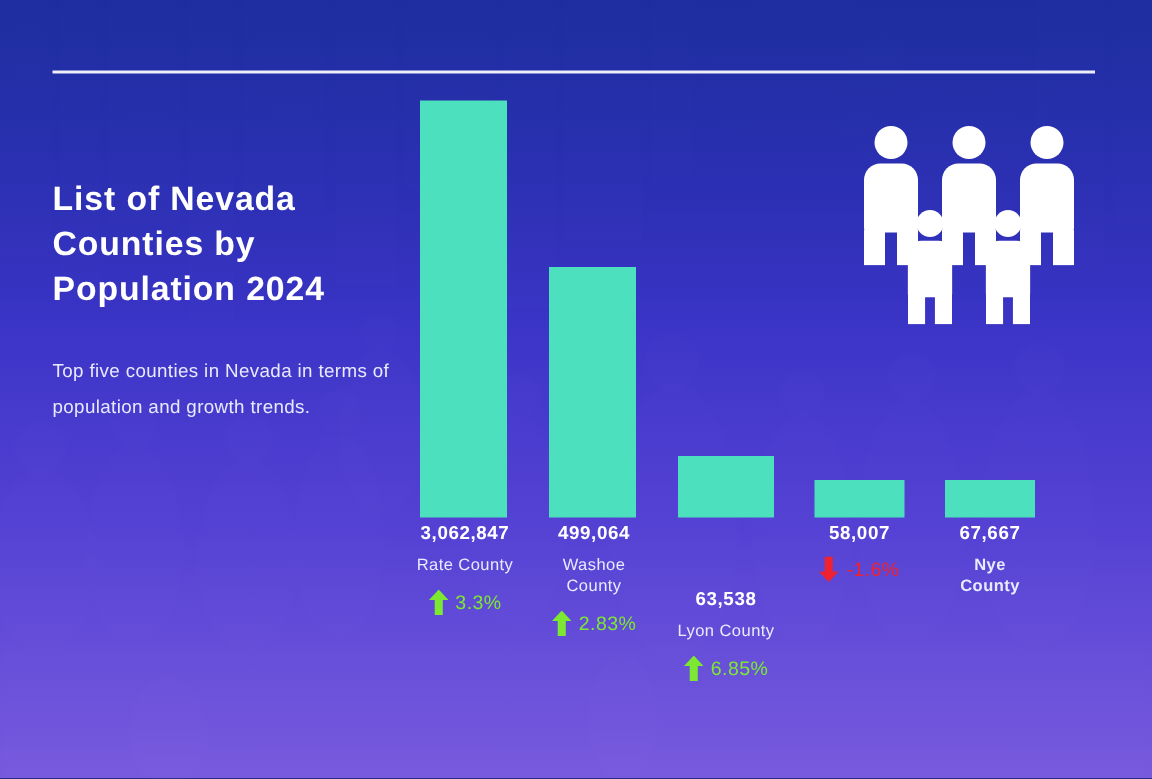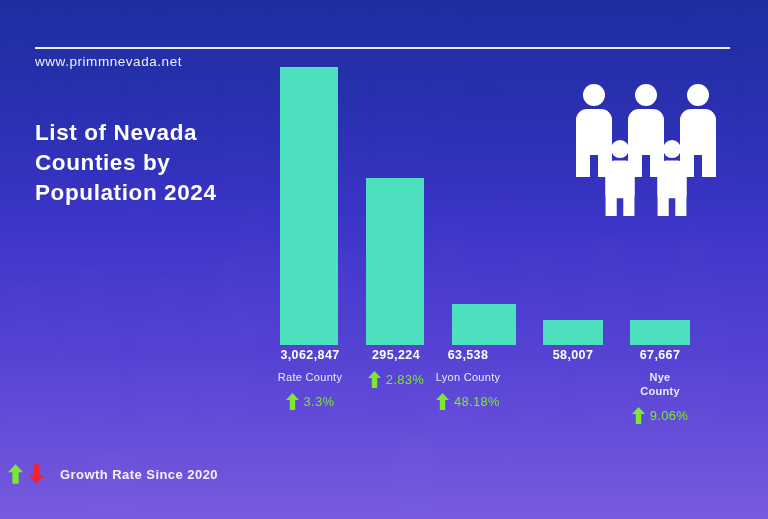--- a/index.html
+++ b/index.html
@@ -143,23 +143,23 @@
     <div class="head" style="left:296px;top:214px;width:26px;height:26px;"></div>
     <div class="blob" style="left:282px;top:238px;width:56px;height:108px;"></div>
     <div class="blob" style="left:392px;top:436px;width:46px;height:82px;"></div>
     <div class="blob" style="left:86px;top:452px;width:52px;height:70px;"></div>
   </div>
 
   <div class="overlay"></div>
   <div class="tint"></div>
 
   <div class="rule"></div>
-  <div class="url">www.primmnevada.net</div>
 
   <div class="title">List of Nevada Counties by Population 2024</div>
+  <div class="subtitle">Top five counties in Nevada in terms of population and growth trends.</div>
 
   <div class="people">
     <div class="person" style="left:0px;top:0px;width:44px;">
       <div class="ph"></div>
         <div class="pb"></div>
         <div class="pl"></div>
     </div>
     <div class="person" style="left:52px;top:0px;width:44px;">
       <div class="ph"></div>
         <div class="pb"></div>
@@ -209,70 +209,58 @@
         <span class="arrow">
             <svg viewBox="0 0 13 17">
               <polygon points="6.5,0 13,7 9.2,7 9.2,17 3.8,17 3.8,7 0,7" fill="#7CE832"></polygon>
             </svg>
           </span>
         <span class="pct up">3.3%</span>
       </div>
     </div>
 
     <div class="lab-col" style="left:88px;width:100px;">
-      <div class="lab-val">295,224</div>
+      <div class="lab-val">499,064</div>
+      <div class="lab-name" style="padding:0 22px;">Washoe County</div>
       <div class="lab-growth">
         <span class="arrow">
             <svg viewBox="0 0 13 17">
               <polygon points="6.5,0 13,7 9.2,7 9.2,17 3.8,17 3.8,7 0,7" fill="#7CE832"></polygon>
             </svg>
           </span>
         <span class="pct up">2.83%</span>
       </div>
     </div>
 
-    <div class="lab-col" style="left:160px;width:100px;">
+    <div class="lab-col" style="left:176px;width:100px;margin-top:44px;">
       <div class="lab-val">63,538</div>
       <div class="lab-name">Lyon County</div>
       <div class="lab-growth">
         <span class="arrow">
             <svg viewBox="0 0 13 17">
               <polygon points="6.5,0 13,7 9.2,7 9.2,17 3.8,17 3.8,7 0,7" fill="#7CE832"></polygon>
             </svg>
           </span>
-        <span class="pct up">48.18%</span>
+        <span class="pct up">6.85%</span>
       </div>
     </div>
 
     <div class="lab-col" style="left:265px;width:100px;">
       <div class="lab-val">58,007</div>
+      <div class="lab-growth">
+        <span class="arrow">
+            <svg viewBox="0 0 13 17">
+              <polygon points="6.5,17 13,10 9.2,10 9.2,0 3.8,0 3.8,10 0,10" fill="#EE2230"></polygon>
+            </svg>
+          </span>
+        <span class="pct down">-1.6%</span>
+      </div>
     </div>
 
     <div class="lab-col" style="left:352px;width:100px;">
       <div class="lab-val">67,667</div>
       <div class="lab-name" style="padding:0 28px;font-weight:bold;">Nye County</div>
-      <div class="lab-growth">
-        <span class="arrow">
-            <svg viewBox="0 0 13 17">
-              <polygon points="6.5,0 13,7 9.2,7 9.2,17 3.8,17 3.8,7 0,7" fill="#7CE832"></polygon>
-            </svg>
-          </span>
-        <span class="pct up">9.06%</span>
-      </div>
-    </div>
-
-  </div>
-
-  <div class="legend">
-    <span class="arrow">
-        <svg viewBox="0 0 13 17">
-          <polygon points="6.5,0 13,7 9.2,7 9.2,17 3.8,17 3.8,7 0,7" fill="#7CE832"></polygon>
-        </svg>
-      </span>
-    <span class="arrow">
-        <svg viewBox="0 0 13 17">
-          <polygon points="6.5,17 13,10 9.2,10 9.2,0 3.8,0 3.8,10 0,10" fill="#EE2230"></polygon>
-        </svg>
-      </span>
-    <span class="legend-text">Growth Rate Since 2020</span>
-  </div>
+    </div>
+
+  </div>
+
 
 </div>
 
 </body></html>

